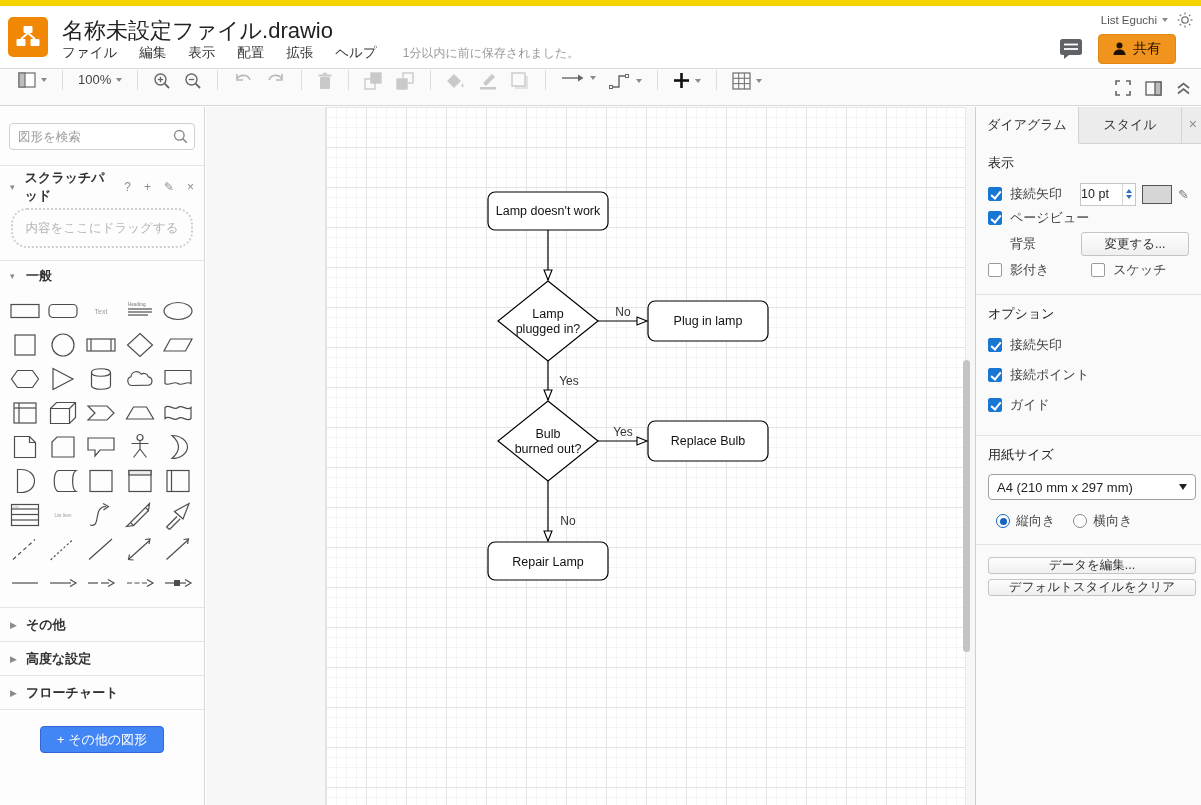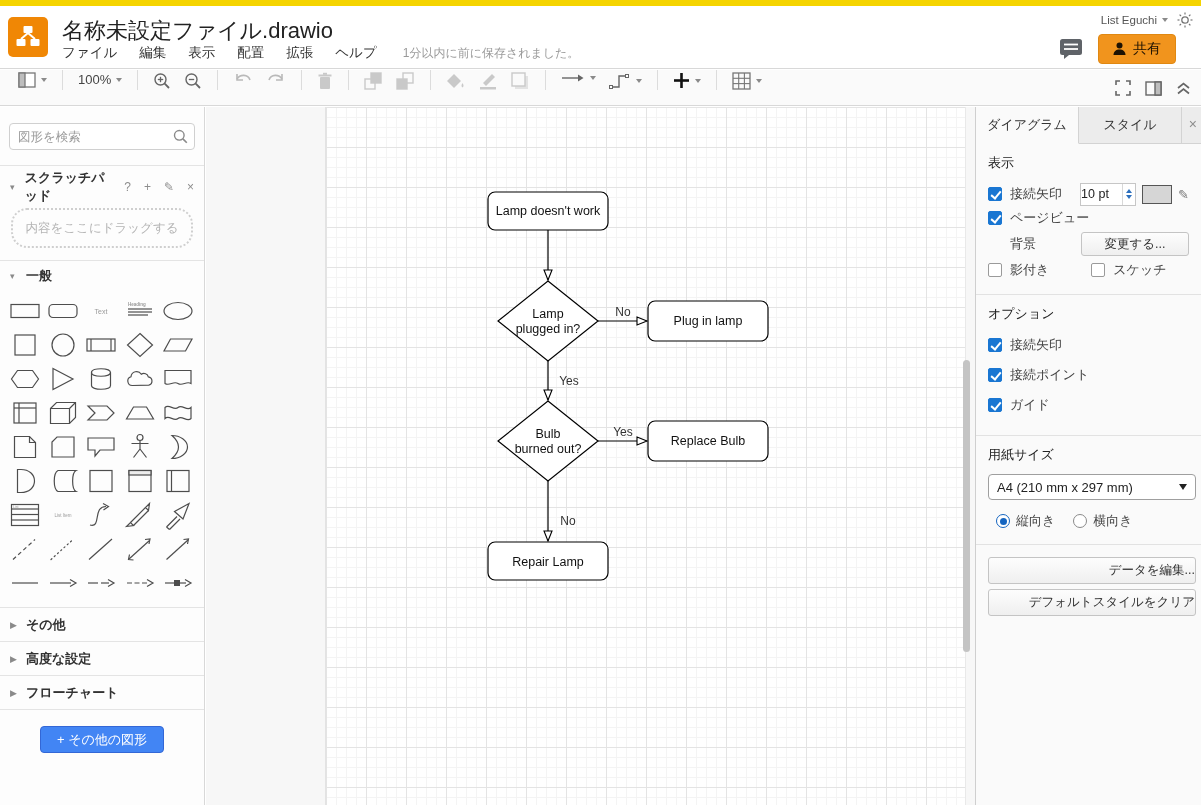--- a/index.html
+++ b/index.html
@@ -124,21 +124,21 @@
   .sel-arr { margin-left:auto; width:0; height:0; border-left:4.5px solid transparent;
              border-right:4.5px solid transparent; border-top:6px solid #222; }
   .radio-row { display:flex; align-items:center; gap:18px; margin:12px 0 2px 8px; }
   .radio { display:flex; align-items:center; gap:6px; color:#444; cursor:pointer; }
   .rd { width:14px; height:14px; border-radius:50%; border:1.5px solid #8a8a8a; background:#fff;
         display:inline-block; position:relative; }
   .rd.on { border-color:#1565C0; }
   .rd.on::after { content:""; position:absolute; left:2.5px; top:2.5px; width:7px; height:7px;
                   border-radius:50%; background:#1565C0; }
   .btn-stack { padding:12px 6px 0 12px; display:flex; flex-direction:column; gap:5px; }
-  .btn-stack .mini-btn { width:208px; height:27px;justify-content:flex-end; }
+  .btn-stack .mini-btn { width:208px; height:17px; }
   .opt-row { margin-bottom:6px; }
 
   .ticon { display:block; }
 </style>
 </head>
 <body>
 
 <div id="app">
 
   <div class="banner"></div>

